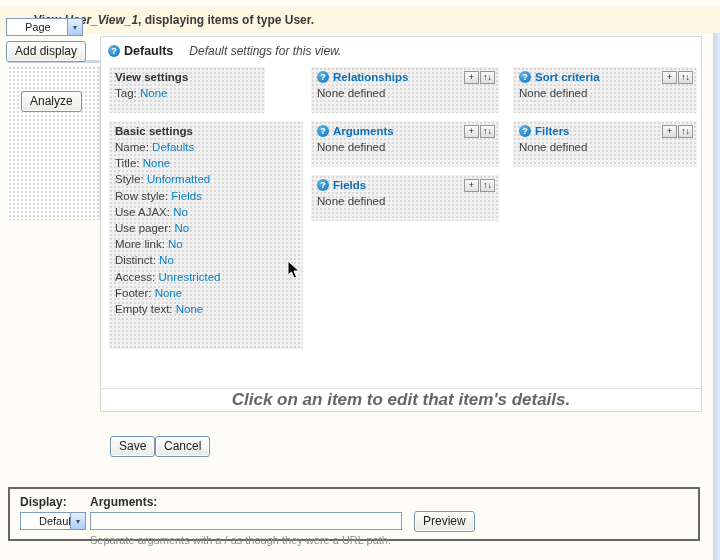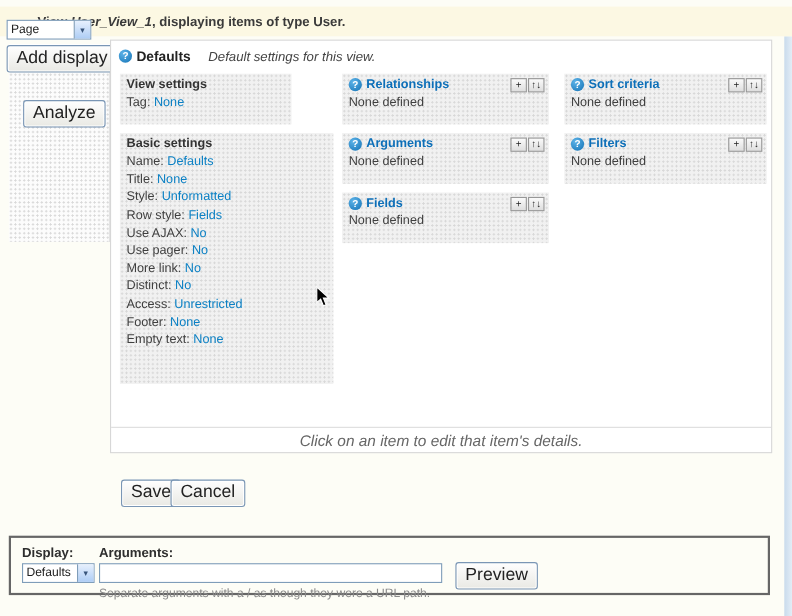--- a/index.html
+++ b/index.html
@@ -42,34 +42,34 @@
     background-size:4px 4px;
     border-right:1px solid #e3e3e3;
   }
   
   .xp-select {
     position:absolute;
     background:#fff; border:1px solid #7f9db9;
     height:18px; display:flex; align-items:center;
     font-size:11px; color:#222; cursor:pointer;
   }
-  .xp-select .sel-label { flex:1; padding-left:3px; overflow:hidden; white-space:nowrap; }
+  .xp-select .sel-label { flex:1; padding-left:18px; overflow:hidden; white-space:nowrap; }
   .xp-select .sel-arrow {
     width:15px; height:100%; display:flex; align-items:center; justify-content:center;
     background:linear-gradient(#e7f0fd,#aecdf5);
     border-left:1px solid #7f9db9; color:#38547a; font-size:8px;
   }
   .sel-page { left:6px; top:18px; width:77px; }
   
   .xp-btn {
     position:absolute;
     border:1px solid #7a96b5; border-radius:3px;
     background:linear-gradient(#fefefe,#e9e9e4);
     font-family:"Liberation Sans", sans-serif;
-    font-size:16px; color:#222;
+    font-size:12px; color:#222;
     padding:2px 8px 3px; cursor:pointer;
     box-shadow:inset 0 0 0 1px #fff;
   }
   .btn-add-display { left:6px; top:41px; }
   .btn-analyze { left:21px; top:91px; }
   
   .main-panel {
     position:absolute; left:100px; top:36px; width:602px; height:376px;
     background:#fff; border:1px solid #d7d7d7;
   }
@@ -117,21 +117,21 @@
   .box-relationships{ left:210px; top:30px; width:188px; height:46px; }
   .box-arguments    { left:210px; top:84px; width:188px; height:46px; }
   .box-fields       { left:210px; top:138px; width:188px; height:46px; }
   .box-sort         { left:412px; top:30px; width:184px; height:46px; }
   .box-filters      { left:412px; top:84px; width:184px; height:46px; }
   
   .panel-footer {
     position:absolute; left:0; right:0; bottom:0; height:23px;
     border-top:1px solid #ddd;
     display:flex; align-items:center; justify-content:center;
-    font-style:italic; color:#666; font-size:14px;
+    font-style:italic; color:#666; font-size:17px;font-weight:bold;
   }
   
   .btn-save   { left:110px; top:436px; }
   .btn-cancel { left:155px; top:436px; }
   
   .preview-box {
     position:absolute; left:8px; top:487px; width:692px; height:54px;
     background:#fdfdf6; border:2px solid #666;
   }
   .pv-label { position:absolute; font-weight:bold; color:#2e2e2e; font-size:12px; }

